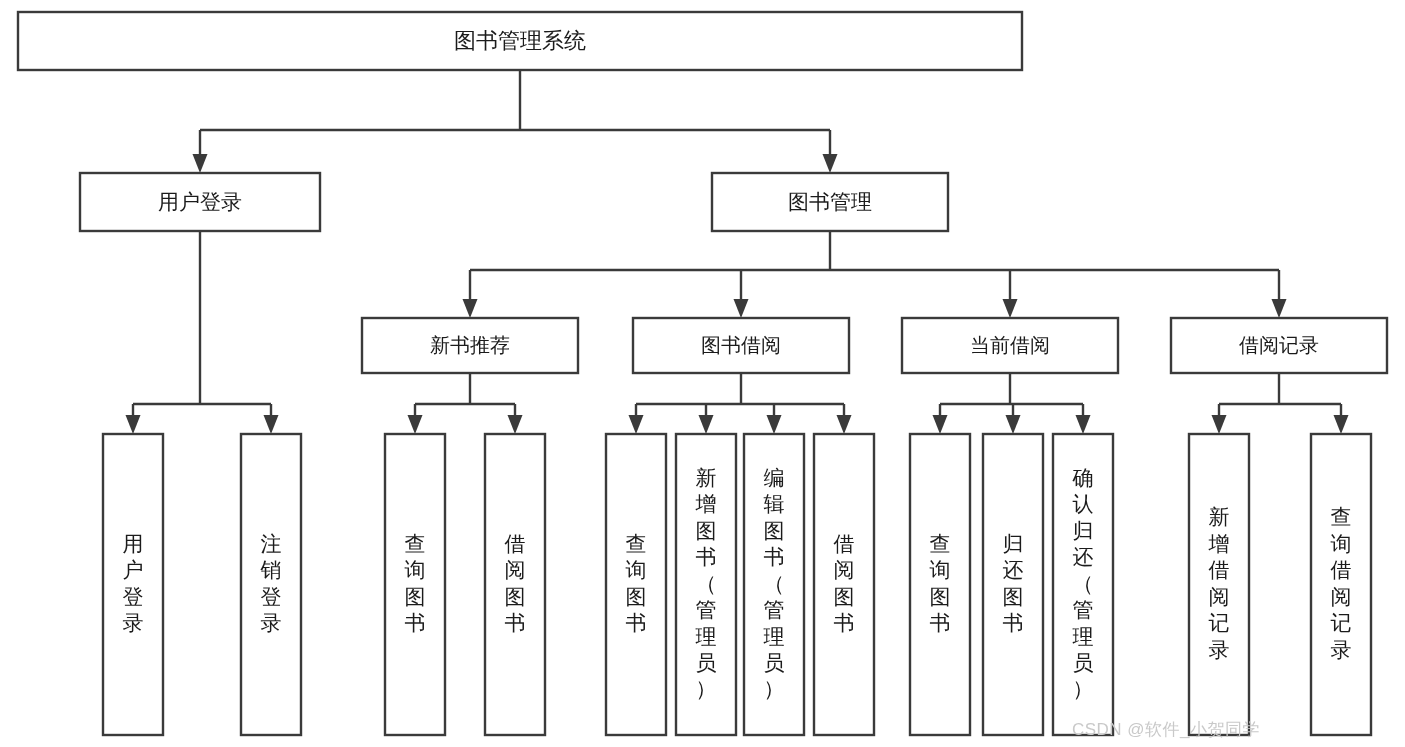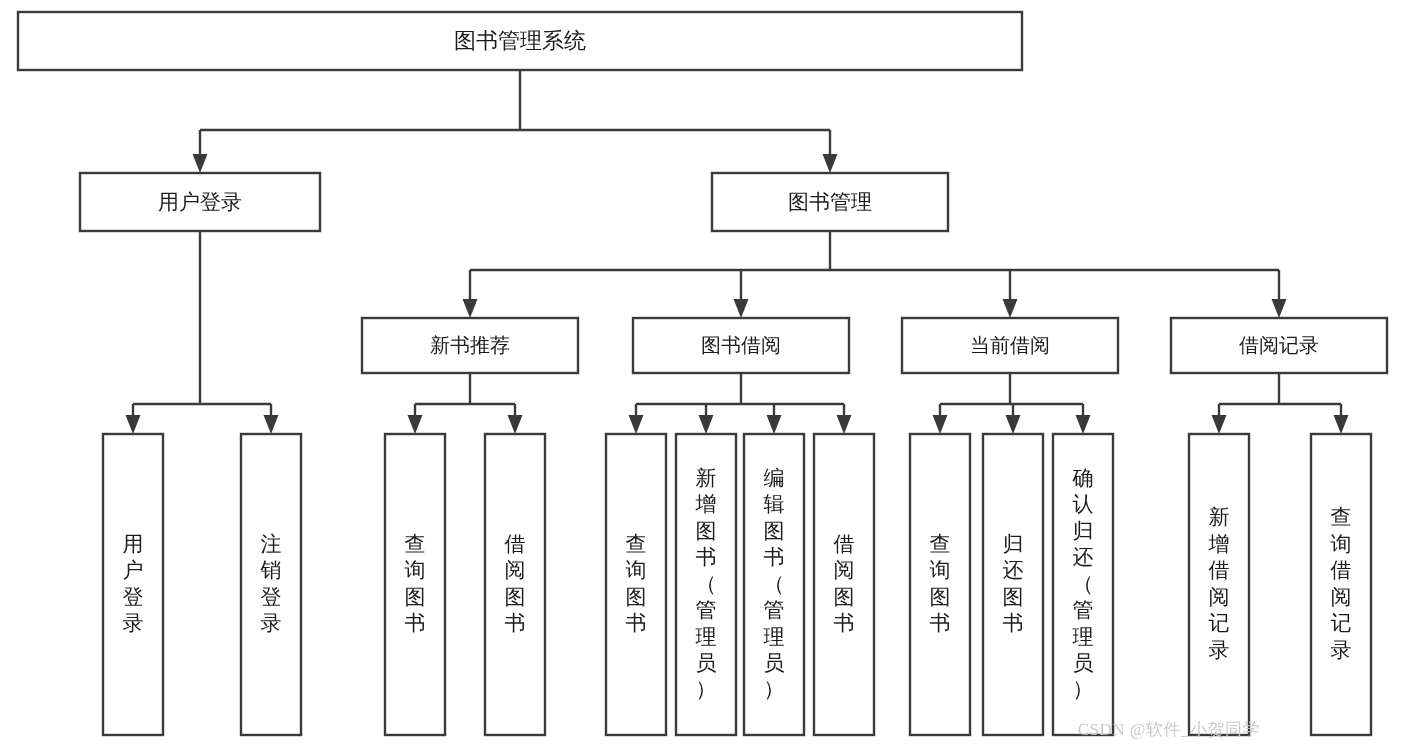--- a/index.html
+++ b/index.html
@@ -49,21 +49,21 @@
   }
   .node-label-v {
     font-family: "DejaVu Sans", "Liberation Sans", sans-serif;
     fill: #1b1b1b;
     text-anchor: middle;
   }
   .watermark-text {
     position: absolute;
     right: 8px;
     bottom: 6px;
-    font-family: Liberation Serif, serif;
+    font-family: Liberation Sans, sans-serif;
     font-size: 17px;
     color: #c9c9c9;
     white-space: nowrap;
     letter-spacing: 0.5px;
     pointer-events: none;
   }
 </style>
 </head>
 <body>
 

